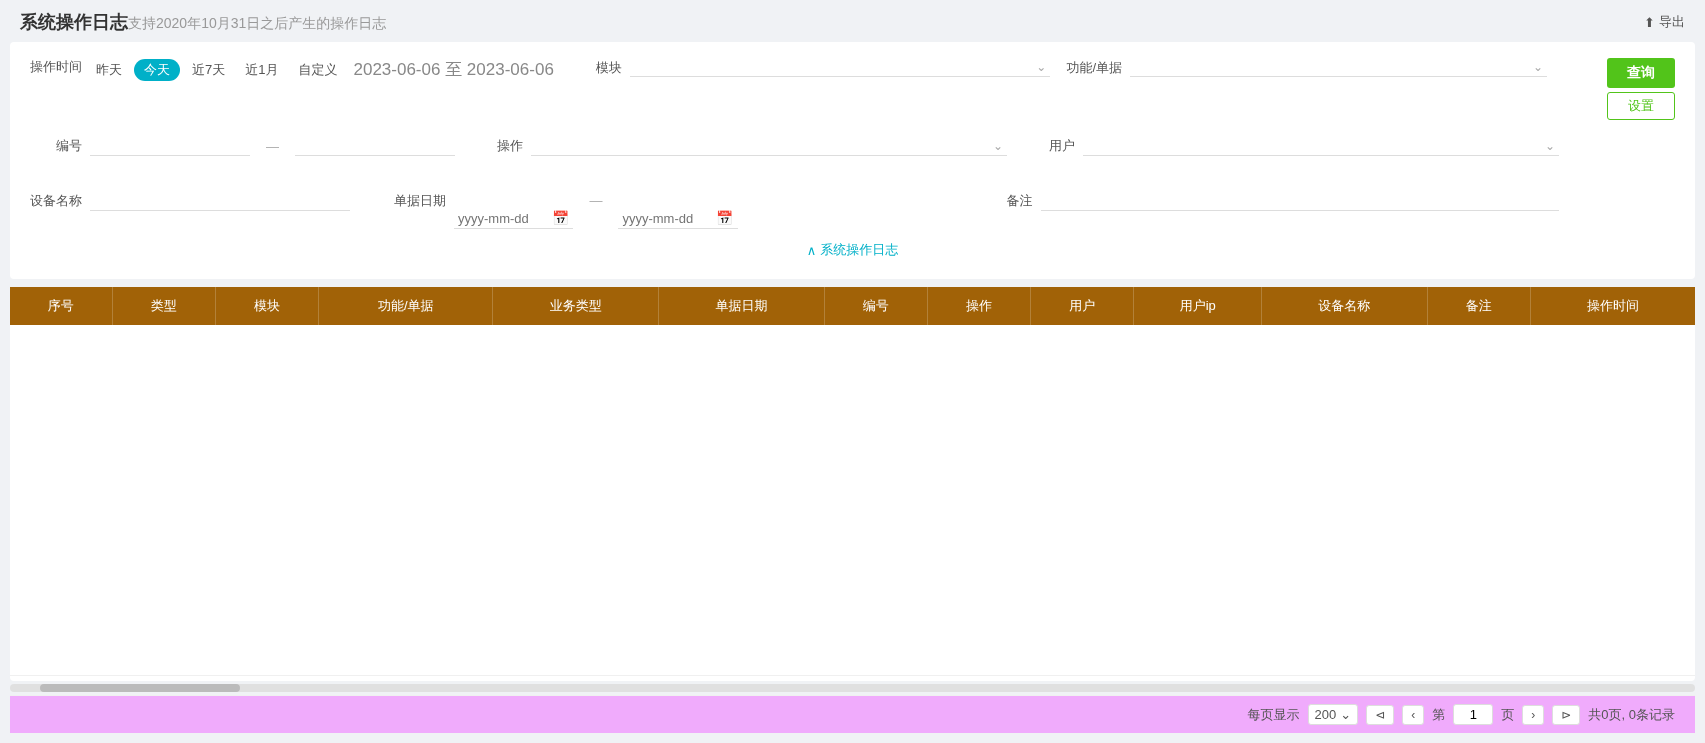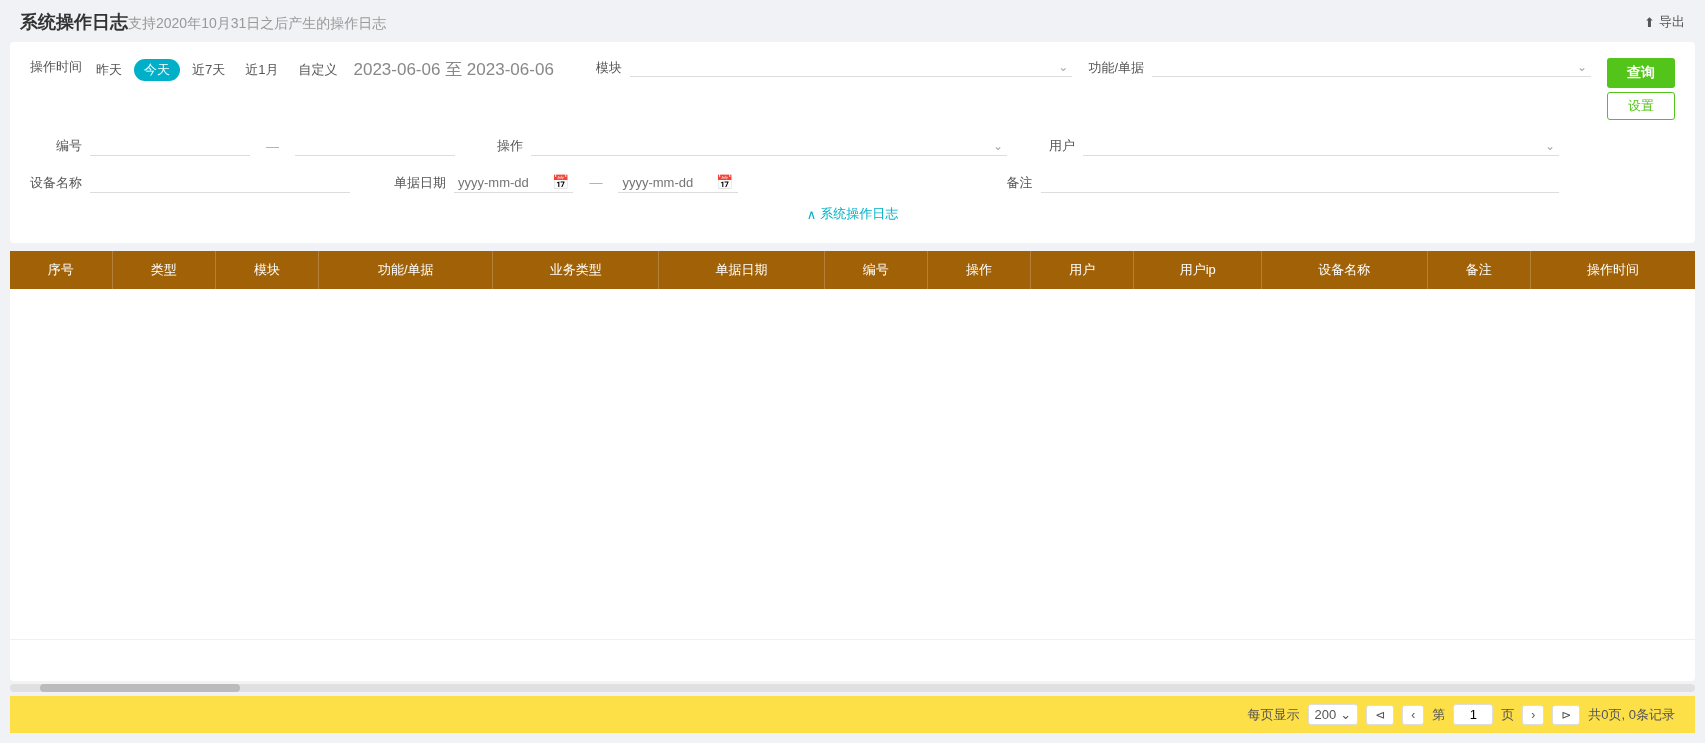--- a/index.html
+++ b/index.html
@@ -29,48 +29,48 @@
 
     
     .input-field { border: none; border-bottom: 1px solid #ddd; outline: none; padding: 2px 4px; font-size: 13px; min-width: 160px; background: transparent; }
     .dash-sep { margin: 0 8px; color: #aaa; }
 
     
     .collapse-row { display: flex; justify-content: center; margin-top: 4px; }
     .collapse-btn { display: flex; align-items: center; gap: 4px; color: #00b0c8; font-size: 13px; cursor: pointer; border: none; background: none; padding: 4px 12px; }
 
     
-    .action-btns { display: flex; flex-direction: column; gap: 4px; align-items: flex-start; }
+    .action-btns { display: flex; flex-direction: column; gap: 4px; align-items: flex-start; margin-left: 44px; }
     .query-btn { background: #52c41a; color: #fff; border: none; border-radius: 3px; padding: 6px 20px; font-size: 14px; cursor: pointer; font-weight: bold; min-width: 64px; }
     .settings-btn { background: #fff; color: #52c41a; border: 1px solid #52c41a; border-radius: 3px; padding: 4px 20px; font-size: 13px; cursor: pointer; min-width: 64px; }
 
     
     .table-wrapper { background: #fff; margin: 0 10px; border-radius: 4px; flex: 1; display: flex; flex-direction: column; }
     .data-table { width: 100%; border-collapse: collapse; }
     .data-table thead tr { background: #a16207; }
     .data-table thead th { color: #fff; font-size: 13px; font-weight: normal; padding: 10px 8px; text-align: center; white-space: nowrap; border-right: 1px solid rgba(255,255,255,0.2); }
     .data-table thead th:last-child { border-right: none; }
     .data-table tbody td { padding: 10px 8px; border-bottom: 1px solid #f0f0f0; text-align: center; font-size: 13px; }
     .table-empty { flex: 1; min-height: 350px; }
 
     
     .scroll-area { margin: 0 10px; height: 14px; background: #f0f2f5; display: flex; align-items: center; }
     .scroll-track { width: 100%; height: 8px; background: #e0e0e0; border-radius: 4px; position: relative; }
     .scroll-thumb { width: 200px; height: 8px; background: #bbb; border-radius: 4px; position: absolute; left: 30px; }
 
     
-    .pagination-bar { display: flex; align-items: center; justify-content: flex-end; padding: 8px 20px; background: #fde047; margin: 0 10px 10px 10px; border-top: 1px solid #f0f0f0; gap: 8px; font-size: 13px; color: #555; }
+    .pagination-bar { display: flex; align-items: center; justify-content: flex-end; padding: 8px 20px; background: #f0abfc; margin: 0 10px 10px 10px; border-top: 1px solid #f0f0f0; gap: 8px; font-size: 13px; color: #555; }
     .page-size-label { color: #555; }
     .page-size-select { display: flex; align-items: center; border: 1px solid #ddd; border-radius: 3px; padding: 2px 6px; gap: 4px; cursor: pointer; background: #fff; }
     .page-nav-btn { border: 1px solid #ddd; border-radius: 3px; background: #fff; padding: 2px 8px; cursor: pointer; color: #555; font-size: 12px; }
     .page-nav-btn:disabled { color: #ccc; cursor: default; }
     .page-input { border: 1px solid #ddd; border-radius: 3px; padding: 2px 6px; width: 40px; text-align: center; font-size: 13px; }
 
     
-    .date-input-wrap { display: flex; align-items: center; border-bottom: 1px solid #ddd; padding: 2px 4px; gap: 4px; }
+    .date-input-wrap { display: flex; align-items: center; border-bottom: 1px solid #ddd; padding: 2px 4px; gap: 4px; margin-top: 36px; }
     .date-input { border: none; outline: none; font-size: 13px; width: 90px; background: transparent; color: #aaa; }
     .cal-icon { color: #00b0c8; cursor: pointer; font-size: 14px; }
     .filter-item-label { white-space: nowrap; color: #555; font-size: 13px; min-width: 52px; text-align: right; }
   </style>
 </head>
 <body>
 
 <div class="page-wrapper">
 
   <div class="page-header">

